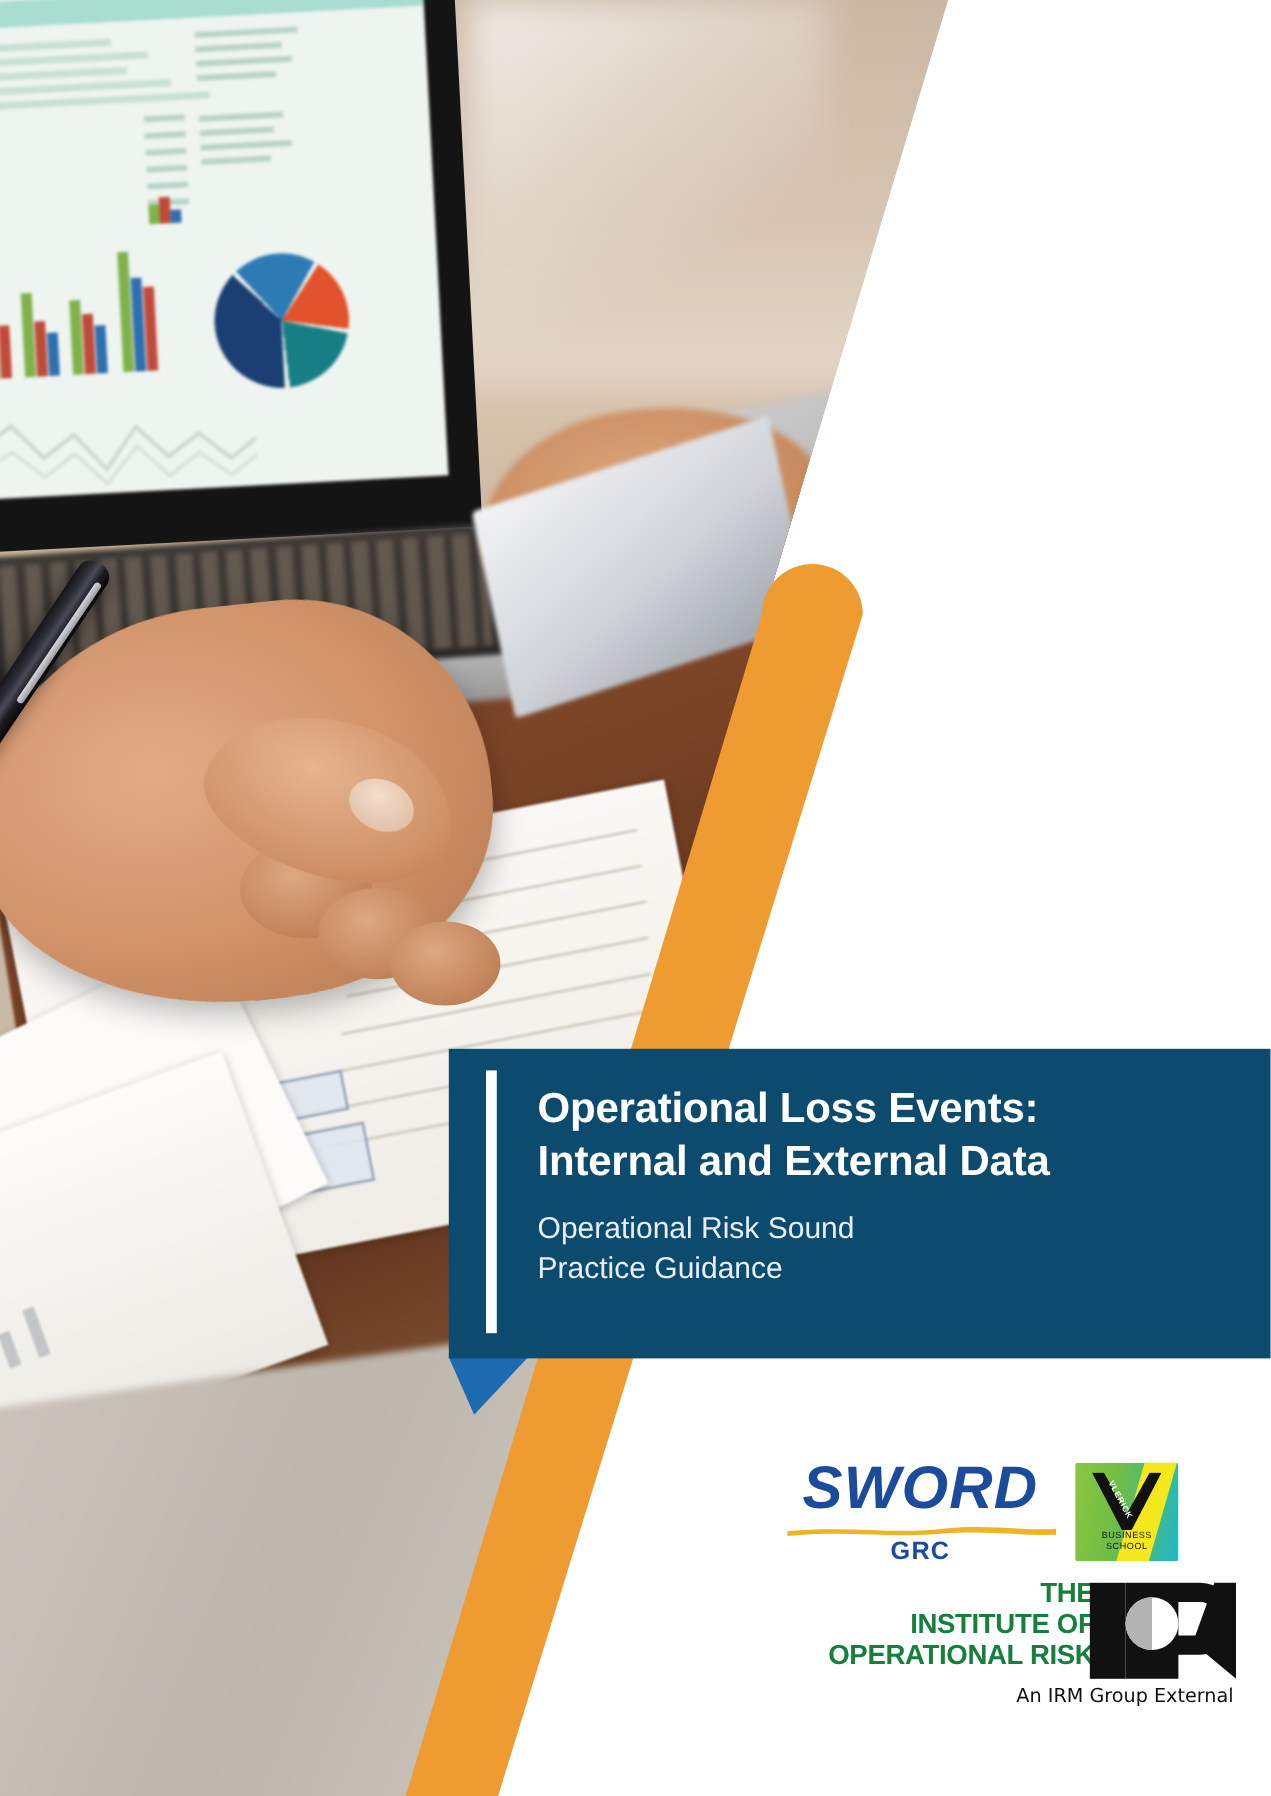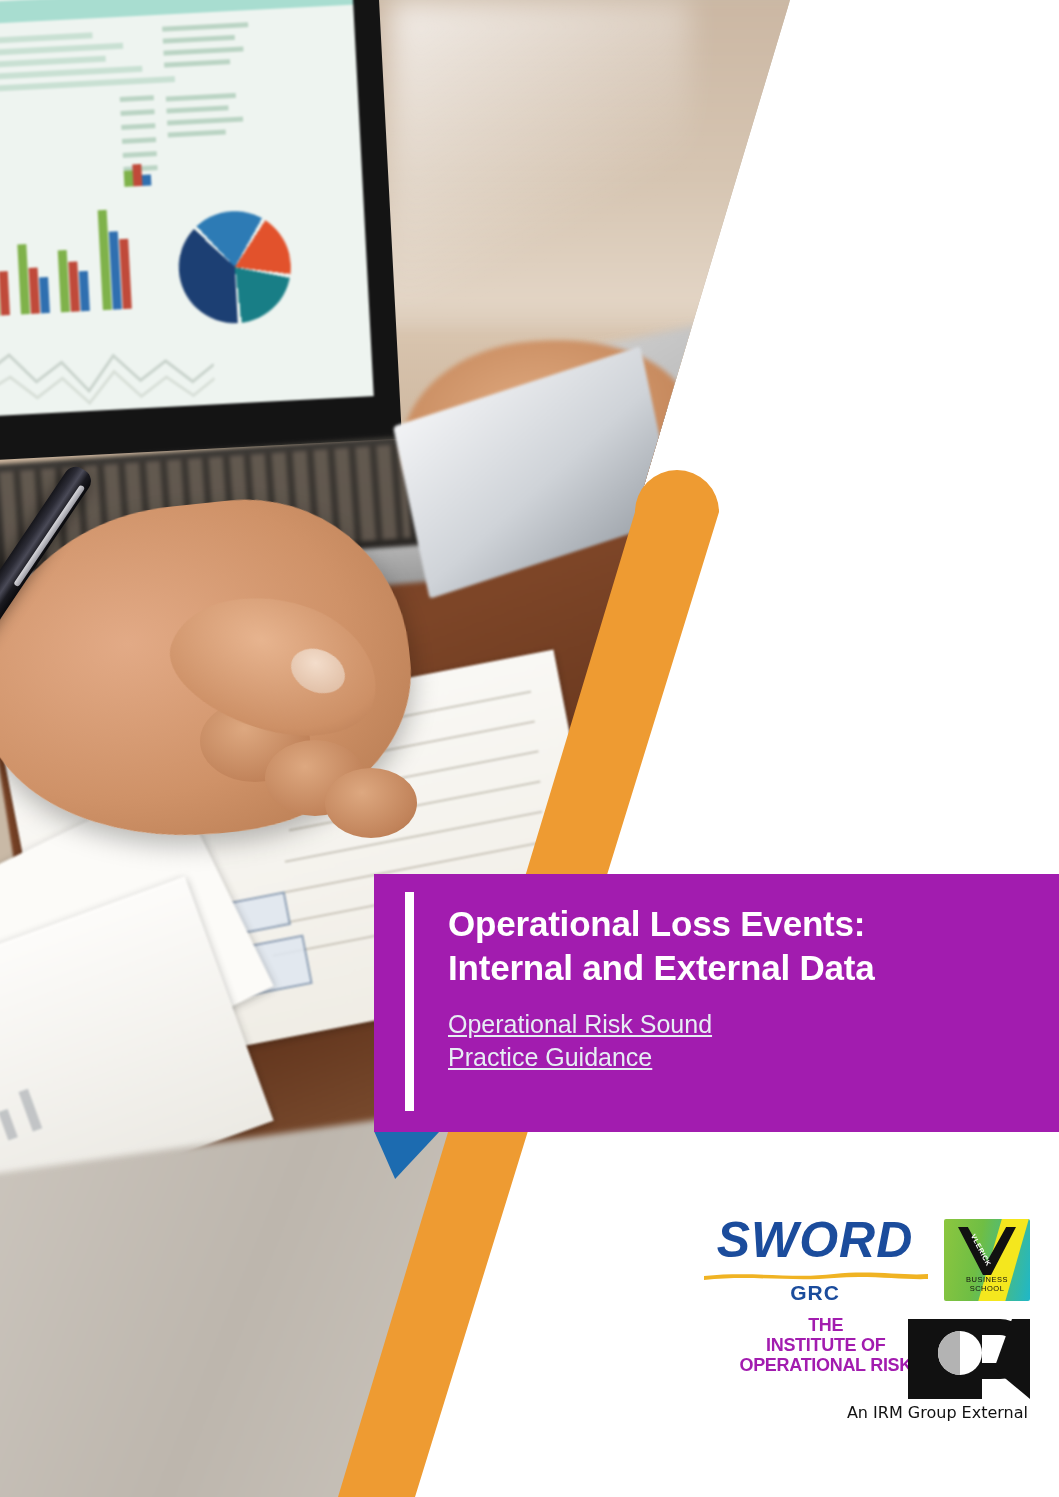--- a/index.html
+++ b/index.html
@@ -295,21 +295,21 @@
     pointer-events: none;
   }
 
   
   .title-block {
     position: absolute;
     left: 374px;
     top: 874px;
     width: 685px;
     height: 258px;
-    background: #a21caf;
+    background: #0c4a6e;
     z-index: 5;
   }
   .accent-bar {
     position: absolute;
     left: 31px;
     top: 18px;
     width: 9px;
     height: 219px;
     background: #ffffff;
   }
@@ -328,21 +328,20 @@
     margin: 0;
     white-space: pre-line;
   }
   .title-sub {
     color: #e7eef4;
     font-size: 25px;
     font-weight: normal;
     line-height: 1.32;
     margin: 18px 0 0 0;
     white-space: pre-line;
-    text-decoration: underline;
   }
   .fold-tab {
     position: absolute;
     left: 374px;
     top: 1131px;
     width: 66px;
     height: 48px;
     background: #1C6BB0;
     clip-path: polygon(0 0, 100% 0, 32% 100%);
     z-index: 4;
@@ -355,21 +354,21 @@
     top: 1205px;
     width: 430px;
     z-index: 6;
   }
 
   .sword-row {
     position: relative;
     height: 100px;
     display: flex;
     align-items: flex-start;
-    justify-content: flex-end;
+    justify-content: center;
   }
   .sword-mark {
     position: relative;
     width: 238px;
     height: 100px;
     margin-right: 10px;
   }
   .sword-word {
     position: absolute;
     left: 0; top: 10px;
@@ -449,23 +448,23 @@
 
   .ior-row {
     position: relative;
     margin-top: 10px;
     height: 108px;
   }
   .ior-text {
     position: absolute;
     right: 118px;
     top: 0;
-    text-align: center;
-    color: #a21caf;
-    font-size: 18px;
+    text-align: right;
+    color: #15803d;
+    font-size: 23px;
     font-weight: bold;
     line-height: 1.12;
     letter-spacing: -0.3px;
     white-space: pre-line;
   }
   .ior-mark {
     position: absolute;
     right: 0;
     top: 0;
     width: 122px;

